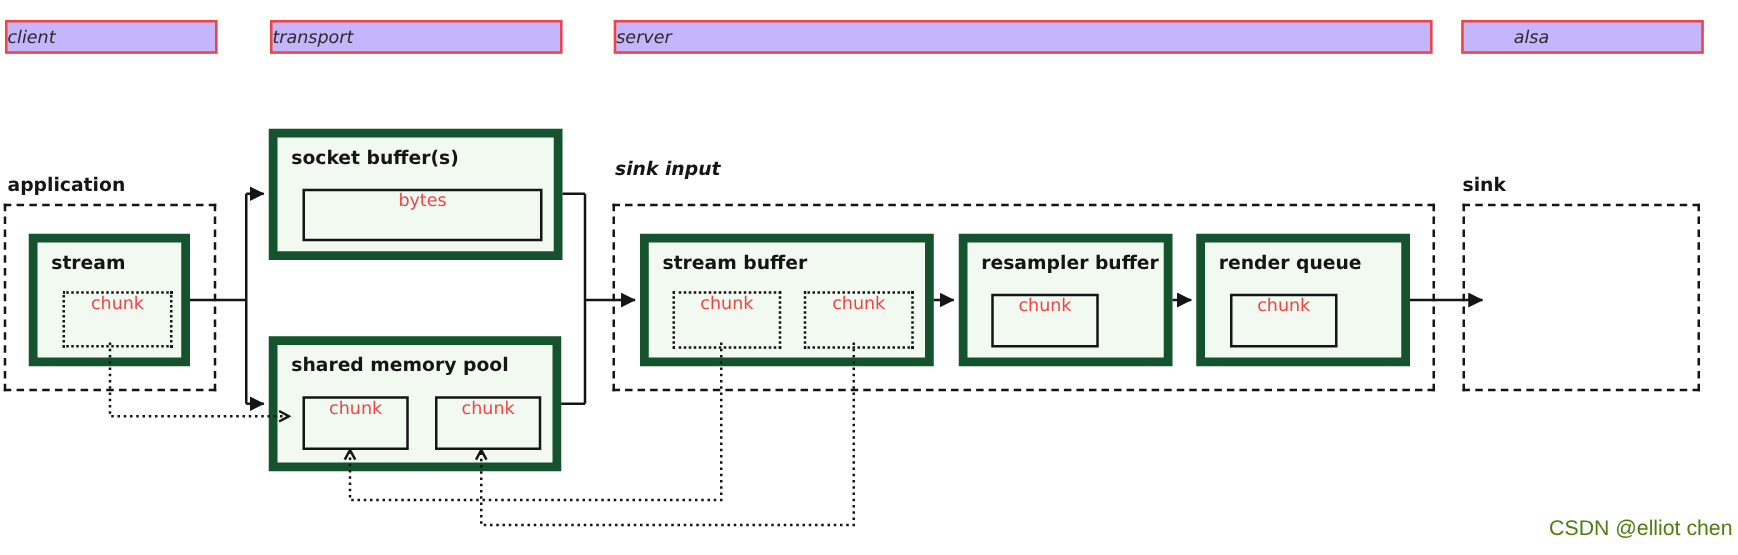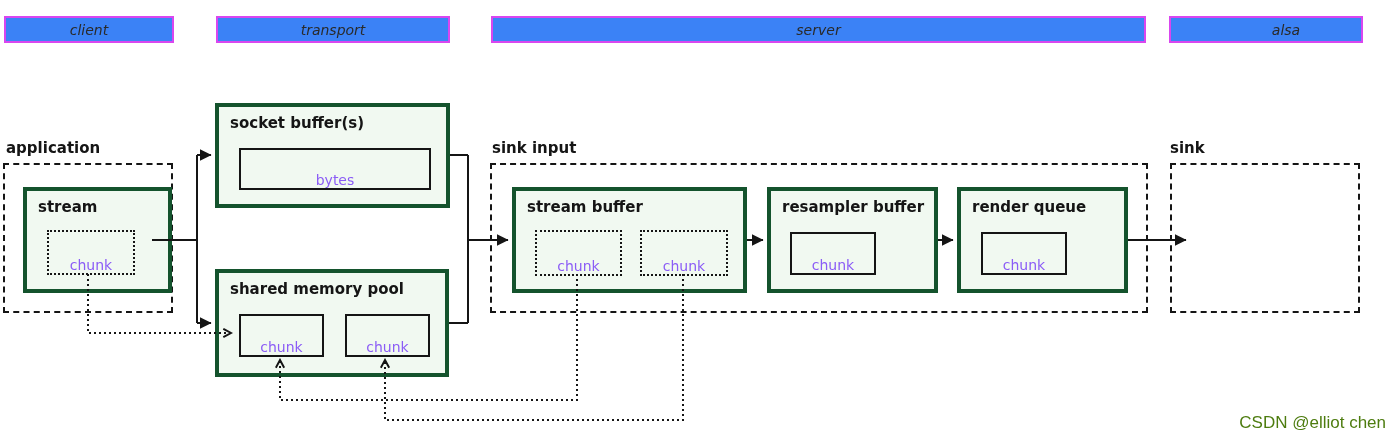--- a/index.html
+++ b/index.html
@@ -3,55 +3,55 @@
 <meta charset="utf-8">
 <style>
   * { margin:0; padding:0; box-sizing:border-box; }
   html,body { background:#ffffff; }
   .canvas {
     position:relative; width:1390px; height:444px; background:#ffffff;
     font-family:"DejaVu Sans", sans-serif; color:#151515; overflow:hidden;
   }
   
   .lane {
-    position:absolute; top:16px; height:27px; background:#3b82f6;
-    border:2px solid #d946ef; display:flex; align-items:center; justify-content:center;
+    position:absolute; top:16px; height:27px; background:#c4b5fd;
+    border:2px solid #ef4444; display:flex; align-items:center; justify-content:flex-start;
   }
   .lane-label { font-style:italic; font-size:14px; color:#2a2a2a; }
   #lane-client    { left:4px;    width:170px; }
   #lane-transport { left:216px;  width:234px; }
   #lane-server    { left:491px;  width:655px; }
   #lane-alsa      { left:1169px; width:194px;padding-left:40px; }
 
   
   .group { position:absolute; border:2px dashed #151515; background:transparent; }
   #grp-application { left:3px;    top:163px; width:170px; height:150px; }
   #grp-sink-input  { left:490px;  top:163px; width:658px; height:150px; }
   #grp-sink        { left:1170px; top:163px; width:190px; height:150px; }
   .group-label { position:absolute; font-weight:bold; font-size:15px; }
   #lbl-application { left:6px;    top:139px; }
-  #lbl-sink-input  { left:492px;  top:139px; }
+  #lbl-sink-input  { left:492px;  top:126px;font-style:italic; }
   #lbl-sink        { left:1170px; top:139px; }
 
   
-  .node { position:absolute; background:#f1f9f1; border:4px solid #14532d; }
-  #node-stream             { left:23px;   top:187px; width:149px; height:106px; }
+  .node { position:absolute; background:#f1f9f1; border:7px solid #14532d; }
+  #node-stream             { left:23px;   top:187px; width:129px; height:106px; }
   #node-socket-buffer      { left:215px;  top:103px; width:235px; height:105px; }
   #node-shared-memory-pool { left:215px;  top:269px; width:234px; height:108px; }
   #node-stream-buffer      { left:512px;  top:187px; width:235px; height:106px; }
   #node-resampler-buffer   { left:767px;  top:187px; width:171px; height:106px; }
   #node-render-queue       { left:957px;  top:187px; width:171px; height:106px; }
   #node-device-buffer      { left:1190px; top:187px; width:150px; height:106px; }
   .node-title { font-weight:bold; font-size:15px; padding:7px 0 0 11px; white-space:nowrap; }
 
   
   .item {
     position:absolute; background:#f1f9f1; border:2px solid #151515;
-    display:flex; align-items:flex-end; justify-content:center;
-    font-size:14px; color:#8b5cf6;
+    display:flex; align-items:flex-start; justify-content:center;
+    font-size:14px; color:#ef4444;
   }
   .item.dotted { border-style:dotted; }
   #stream-chunk    { left:20px;  top:39px; width:88px;  height:45px; }
   #socket-bytes    { left:20px;  top:41px; width:192px; height:42px; }
   #pool-chunk-1    { left:20px;  top:41px; width:85px;  height:43px; }
   #pool-chunk-2    { left:126px; top:41px; width:85px;  height:43px; }
   #sb-chunk-1      { left:19px;  top:39px; width:87px;  height:46px; }
   #sb-chunk-2      { left:124px; top:39px; width:88px;  height:46px; }
   #resampler-chunk { left:19px;  top:41px; width:86px;  height:43px; }
   #rq-chunk        { left:20px;  top:41px; width:86px;  height:43px; }

